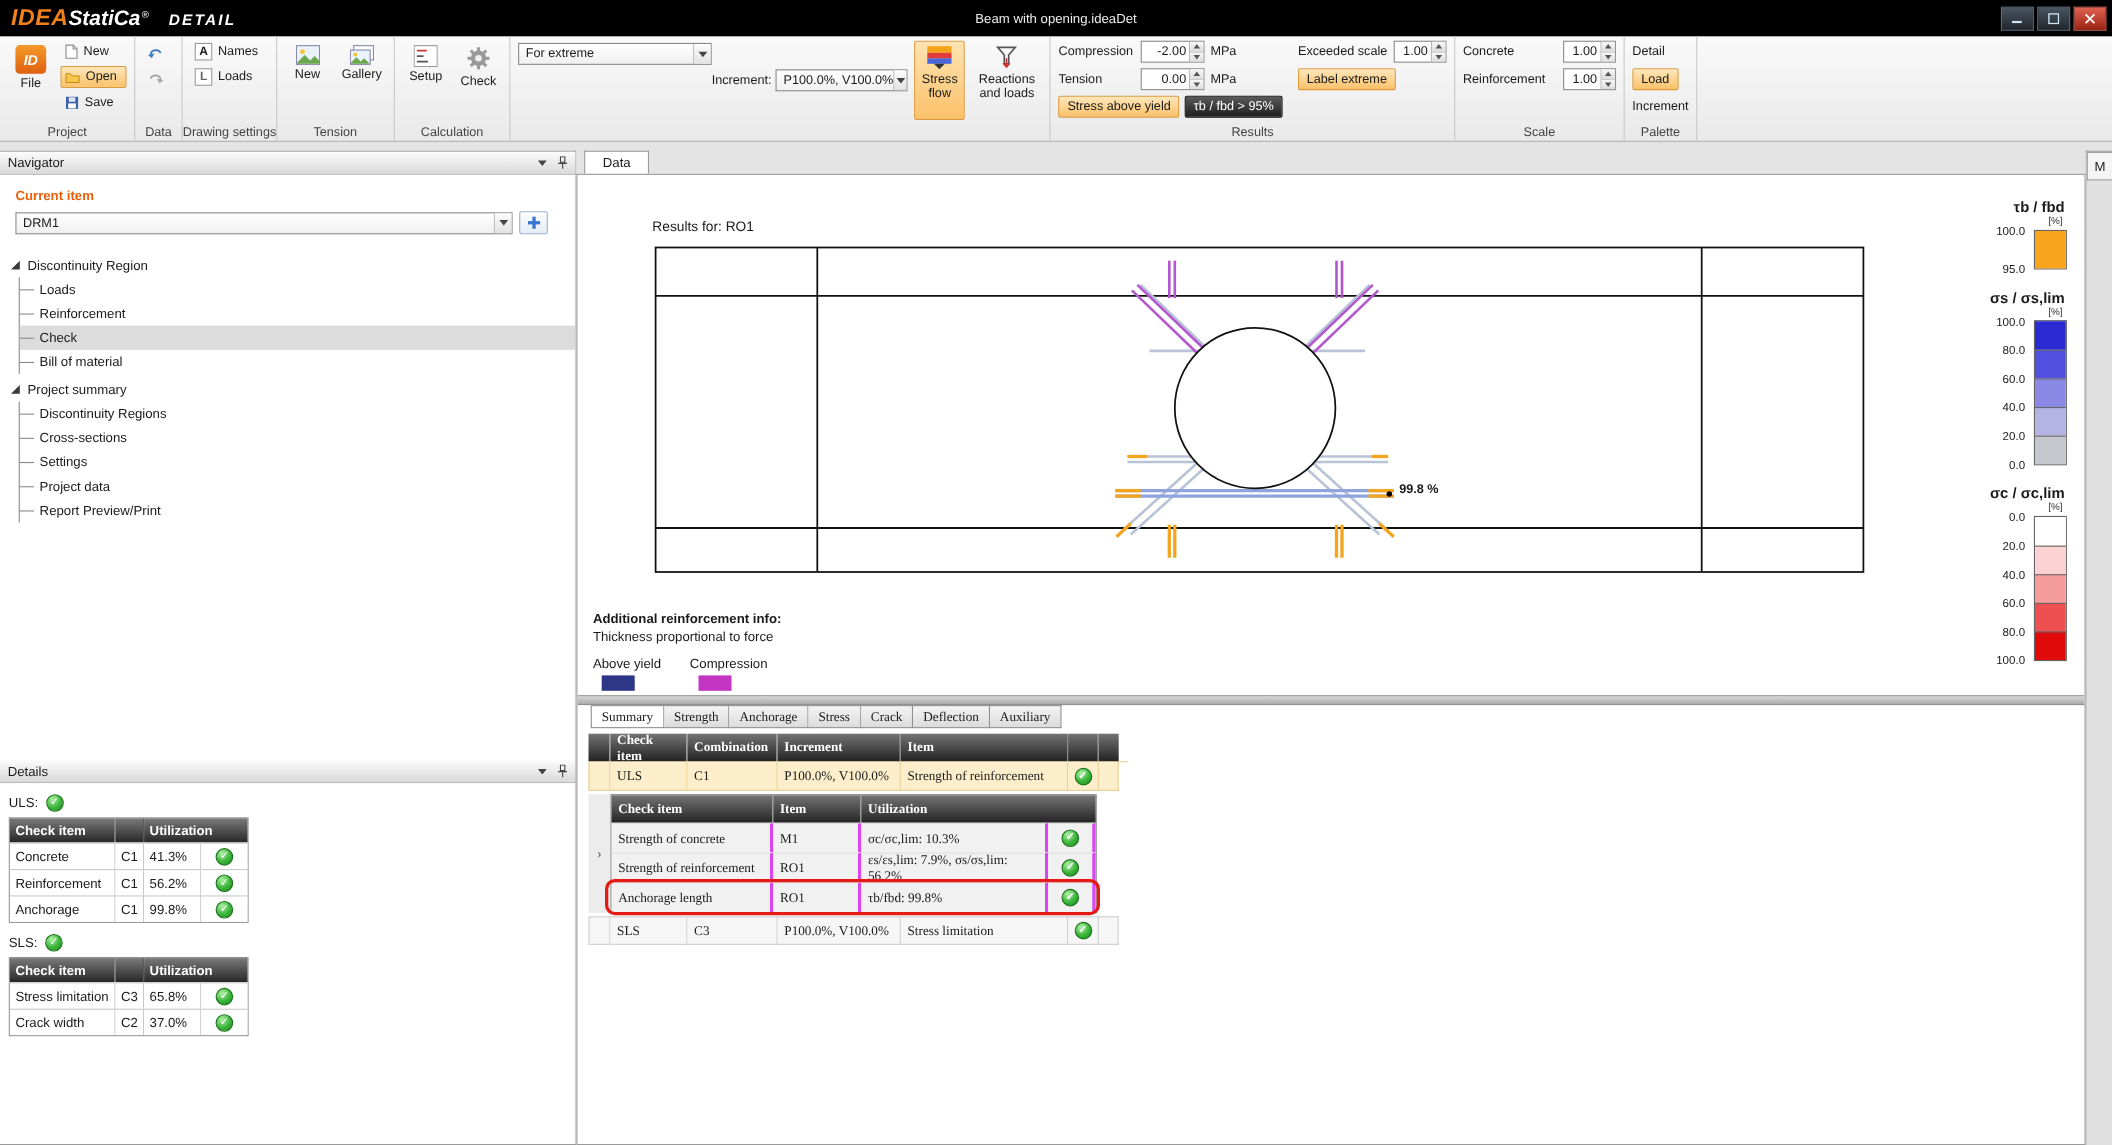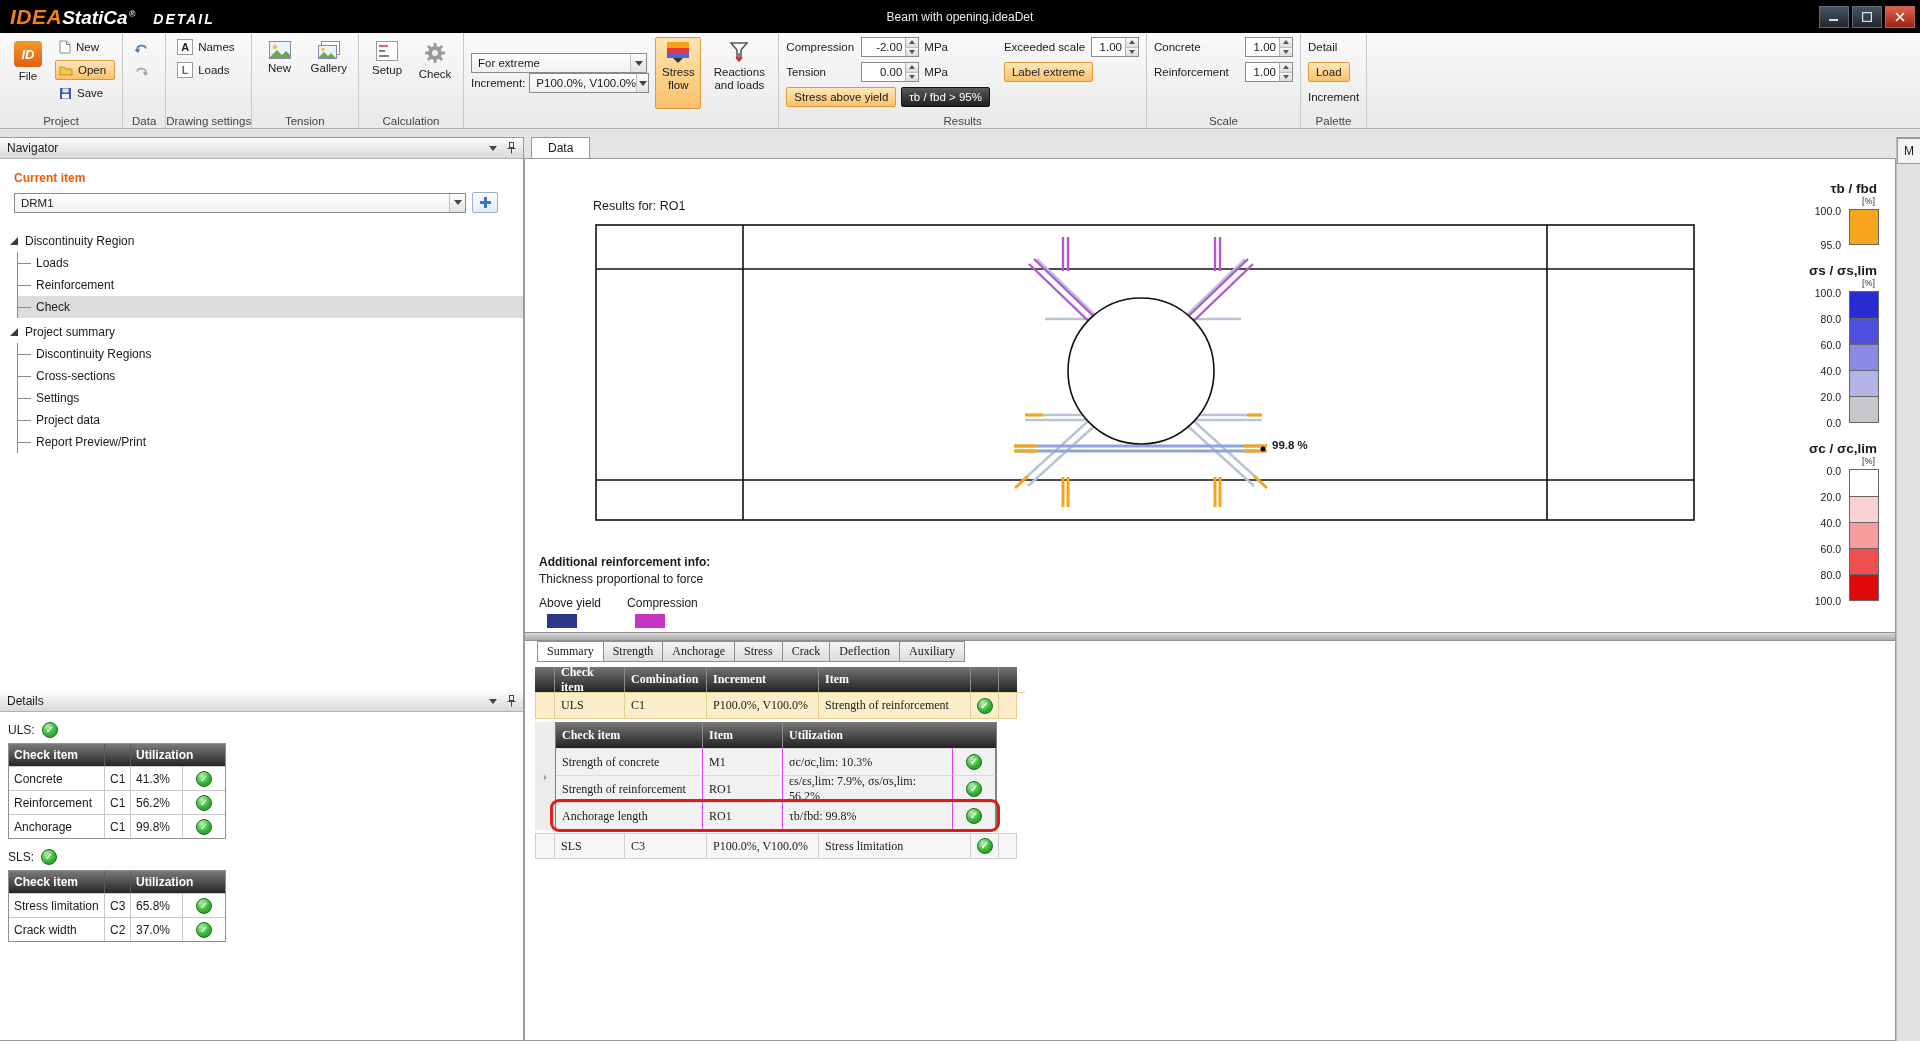--- a/index.html
+++ b/index.html
@@ -36,21 +36,21 @@
   .combo{display:flex;align-items:center;height:20px;border:1px solid #8a8a8a;background:linear-gradient(#ffffff,#f0f0f0);padding-left:6px;font-size:11.5px;position:relative;white-space:nowrap;}
   .combo-arrow{margin-left:auto;width:16px;align-self:stretch;display:flex;align-items:center;justify-content:center;border-left:1px solid #c0c0c0;background:linear-gradient(#fdfdfd,#e2e2e2);}
   .tri-down{width:0;height:0;border-left:4px solid transparent;border-right:4px solid transparent;border-top:5px solid #444;}
   .tri-up-s{width:0;height:0;border-left:3px solid transparent;border-right:3px solid transparent;border-bottom:4px solid #555;}
   .tri-down-s{width:0;height:0;border-left:3px solid transparent;border-right:3px solid transparent;border-top:4px solid #555;}
   .spin-input{display:flex;align-items:stretch;height:20px;border:1px solid #8a8a8a;background:#fff;}
   .spin-value{flex:1;display:flex;align-items:center;justify-content:flex-end;padding:0 3px;font-size:11.5px;}
   .spin-btns{display:flex;flex-direction:column;width:13px;border-left:1px solid #b0b0b0;}
   .spin-up,.spin-down{flex:1;display:flex;align-items:center;justify-content:center;background:linear-gradient(#f8f8f8,#dcdcdc);}
   .spin-up{border-bottom:1px solid #c0c0c0;}
-  .extreme-col{display:flex;flex-direction:column;justify-content:center;height:72px;padding:2px 0;}
+  .extreme-col{display:flex;flex-direction:row;justify-content:space-between;height:72px;padding:2px 0;}
   .inc-row{display:flex;align-items:center;gap:4px;font-size:11.5px;}
   .res-rows{display:flex;flex-direction:column;gap:5px;}
   .res-row{display:flex;align-items:center;gap:5px;height:20px;}
   .res-label{font-size:11.5px;white-space:nowrap;}
   .toggle-btn{height:20px;padding:0 7px;font-size:11.5px;display:flex;align-items:center;border-radius:2px;border:1px solid transparent;white-space:nowrap;}
   .toggle-btn.dark{background:linear-gradient(#5a5a5a,#1f1f1f);color:#fff;border-color:#111;}
   .pal-col{display:flex;flex-direction:column;gap:5px;}
   .pal-row{height:20px;display:flex;align-items:center;font-size:11.5px;}
 
   
@@ -128,21 +128,21 @@
   .c-cmb{width:82px;flex:none;}
   .c-inc{width:112px;flex:none;}
   .c-itm{width:152px;flex:none;}
   .c-ic{width:28px;flex:none;}
   .c-end{width:18px;flex:none;}
   .nested-row{display:flex;margin:3px 0;}
   .nested-exp{width:20px;flex:none;display:flex;align-items:center;justify-content:center;color:#555;font-size:13px;background:#ececec;}
   .nested-exp::after{content:"›";}
   .ntable{border:1px solid #7d7d7d;width:442px;background:#fff;}
   .nth{background:linear-gradient(#747474,#232323);color:#fff;font-weight:bold;height:25px;display:flex;align-items:center;padding:0 6px;border-right:1px solid #8a8a8a;}
-  .ntd{height:27px;display:flex;align-items:center;padding:0 6px;background:#f1f1f1;border-right:1px solid #d946ef;}
+  .ntd{height:27px;display:flex;align-items:center;padding:0 6px;background:#f1f1f1;border-right:3px solid #d946ef;}
   .ntrow + .ntrow .ntd{border-top:1px solid #dcdcdc;}
   .ntrow{display:flex;position:relative;}
   .n1{width:147px;flex:none;}
   .n2{width:80px;flex:none;}
   .n3{width:170px;flex:none;}
   .n4{width:43px;flex:none;justify-content:center;padding:0;}
   .red-ring{position:absolute;left:-6px;right:-4px;top:-3px;bottom:-3px;border:3px solid #e41b14;border-radius:9px;pointer-events:none;z-index:5;}
 
   .right-strip{width:24px;background:#e0e0e0;border-top:1px solid #9a9a9a;border-left:1px solid #bdbdbd;display:flex;flex-direction:column;}
   .m-tab{height:26px;border:1px solid #9a9a9a;border-right:none;background:#f4f4f4;display:flex;align-items:center;justify-content:center;}
@@ -506,20 +506,23 @@
         </div>
         <div class="tree-children">
           <div class="tree-child">
               <span>Loads</span>
             </div>
           <div class="tree-child">
               <span>Reinforcement</span>
             </div>
           <div class="tree-child selected">
               <span>Check</span>
+            </div>
+          <div class="tree-child">
+              <span>Bill of material</span>
             </div>
         </div>
         <div class="tree-parent">
           <span class="tree-tri"></span>
           <span>Project summary</span>
         </div>
         <div class="tree-children">
           <div class="tree-child">
               <span>Discontinuity Regions</span>
             </div>

